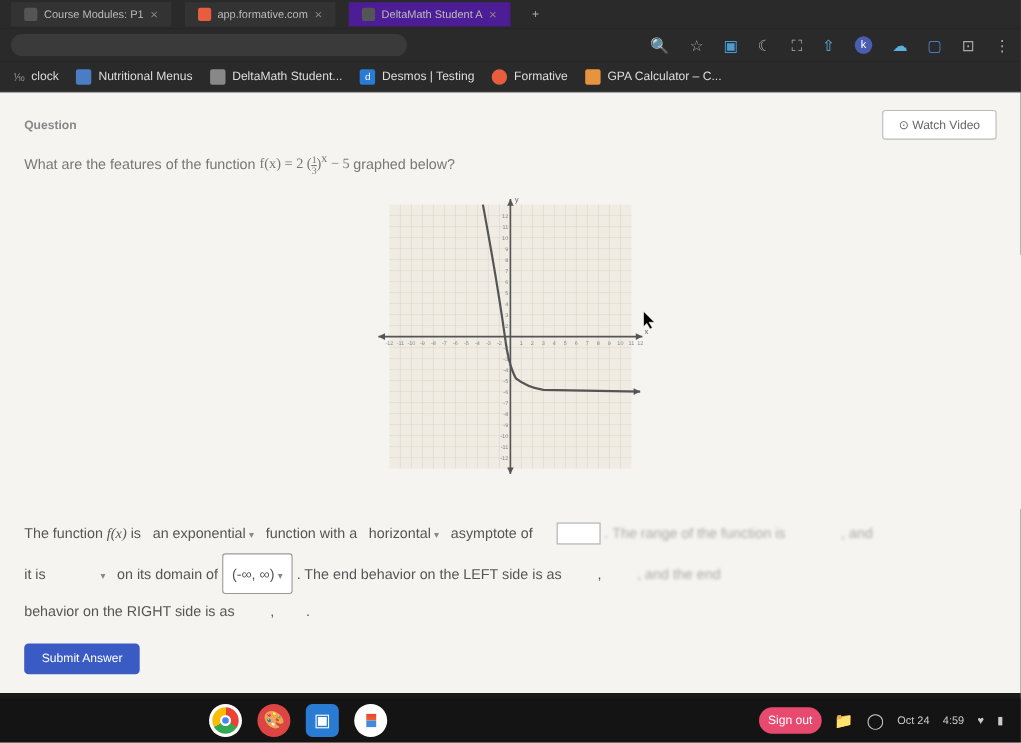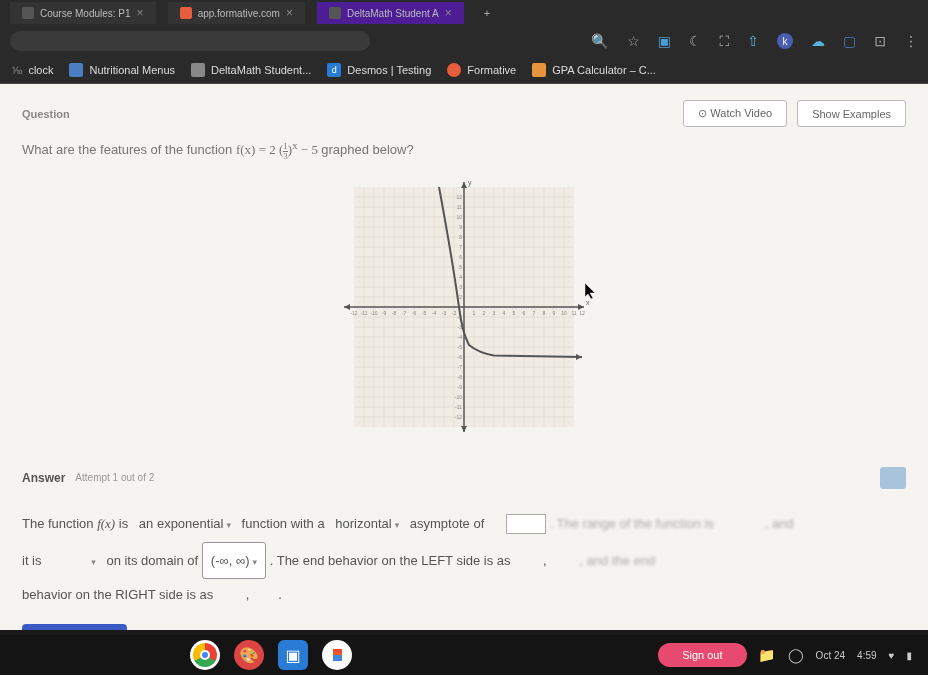--- a/index.html
+++ b/index.html
@@ -176,21 +176,21 @@
   display: flex;
   align-items: center;
   padding: 0 16px;
   gap: 14px;
 }
 .tb-icon { width: 30px; height: 30px; border-radius: 50%; display: flex; align-items: center; justify-content: center; font-size: 16px; cursor: pointer; }
 .tb-right { margin-left: auto; display: flex; gap: 12px; align-items: center; color: #ccc; font-size: 10px; }
 .signout-btn {
   background: #e84a6f;
   color: white;
-  padding: 6px 24px;
+  padding: 6px 8px;
   border-radius: 14px;
   font-size: 11px;
   cursor: pointer;
 }
 .tab-icon { width: 12px; height: 12px; border-radius: 2px; display: inline-block; }
 </style>
 </head>
 <body>
 
 <div class="browser-top">
@@ -256,21 +256,20 @@
     <span class="bkicon" style="background:#e8933d"></span>
     <span>GPA Calculator – C...</span>
   </div>
 </div>
 
 <div class="content">
   <div class="content-header">
     <span class="q-label">Question</span>
     <div class="header-buttons">
       <button class="btn">⊙ Watch Video</button>
-      <button class="btn">Show Examples</button>
     </div>
   </div>
 
   <div class="question-text">
     <span>What are the features of the function </span>
     <span class="fx">
       <span>f(x) = 2 (</span><span style="display:inline-block;vertical-align:middle;font-size:9px;text-align:center;line-height:1"><span style="display:block;border-bottom:1px solid #777">1</span><span style="display:block">3</span></span><span>)</span><sup>x</sup><span> − 5</span>
     </span>
     <span> graphed below?</span>
   </div>
@@ -382,25 +381,20 @@
       <path d="M 105,10 Q 118,80 125,130 Q 128,155 135,168 Q 145,176 160,178.5 L 248,180" stroke="#555" stroke-width="2" fill="none"></path>
       <polygon points="248,180 242,177 242,183" fill="#555"></polygon>
     </svg>
   </div>
 
   <svg width="12" height="16" style="position:absolute;left:585px;top:283px">
     <path d="M0,0 L0,14 L3,11 L6,16 L8,15 L5,10 L10,10 Z" fill="#000" stroke="#fff" stroke-width="0.5"></path>
   </svg>
 
   <div class="answer-section">
-    <div class="answer-header">
-      <span class="answer-label">Answer</span>
-      <span class="attempt">Attempt 1 out of 2</span>
-      <div class="calc-icon"></div>
-    </div>
 
     <div class="answer-body">
       <span>The function </span><span class="fx" style="font-style:italic;font-family:'Times New Roman',serif">f(x)</span><span> is </span>
       <span class="dropdown"><span>an exponential</span><span class="chev">▾</span></span>
       <span> function with a </span>
       <span class="dropdown"><span>horizontal</span><span class="chev">▾</span></span>
       <span> asymptote of </span>
       &nbsp;&nbsp;&nbsp;&nbsp;&nbsp;<span class="input-box"></span>
       <span class="blurred"> . The range of the function is </span>
       &nbsp;&nbsp;&nbsp;&nbsp;&nbsp;&nbsp;&nbsp;&nbsp;&nbsp;&nbsp;&nbsp;&nbsp;<span class="blurred"> , and</span>

